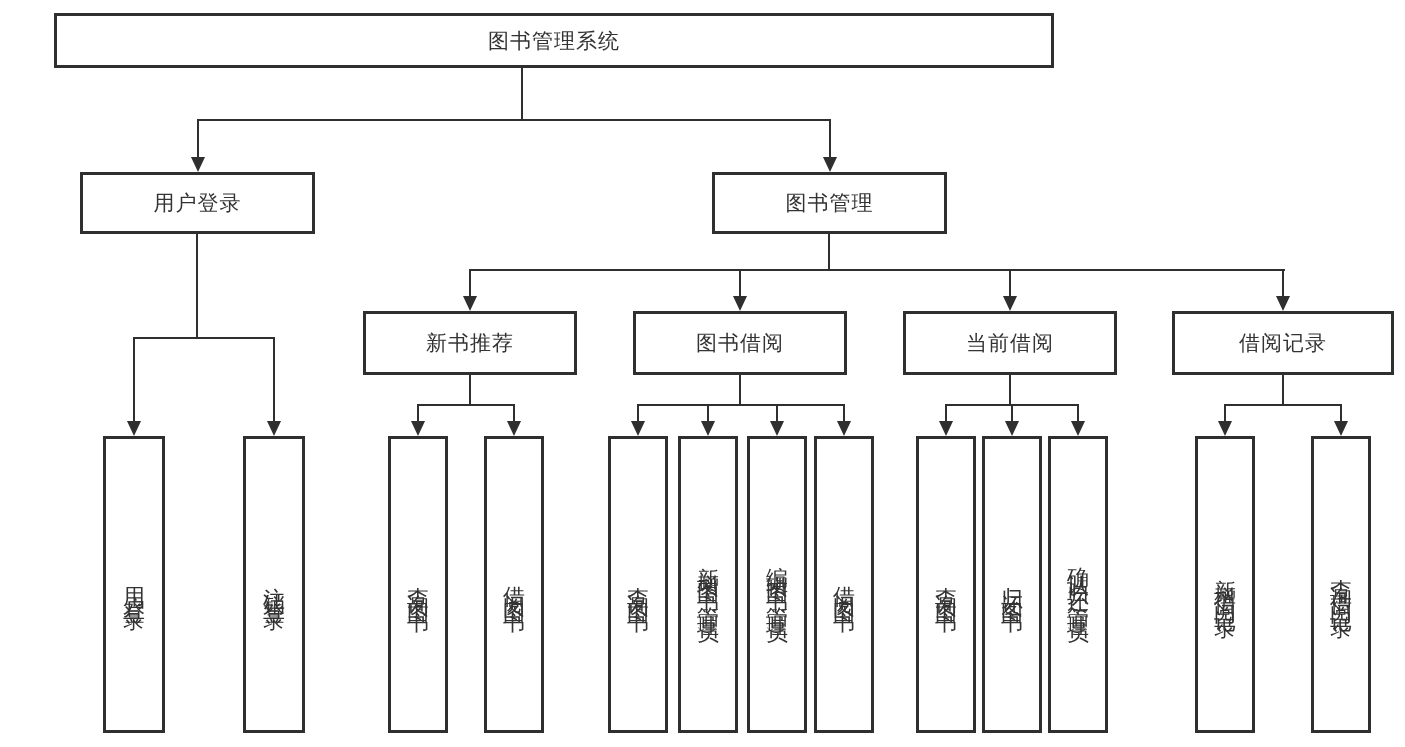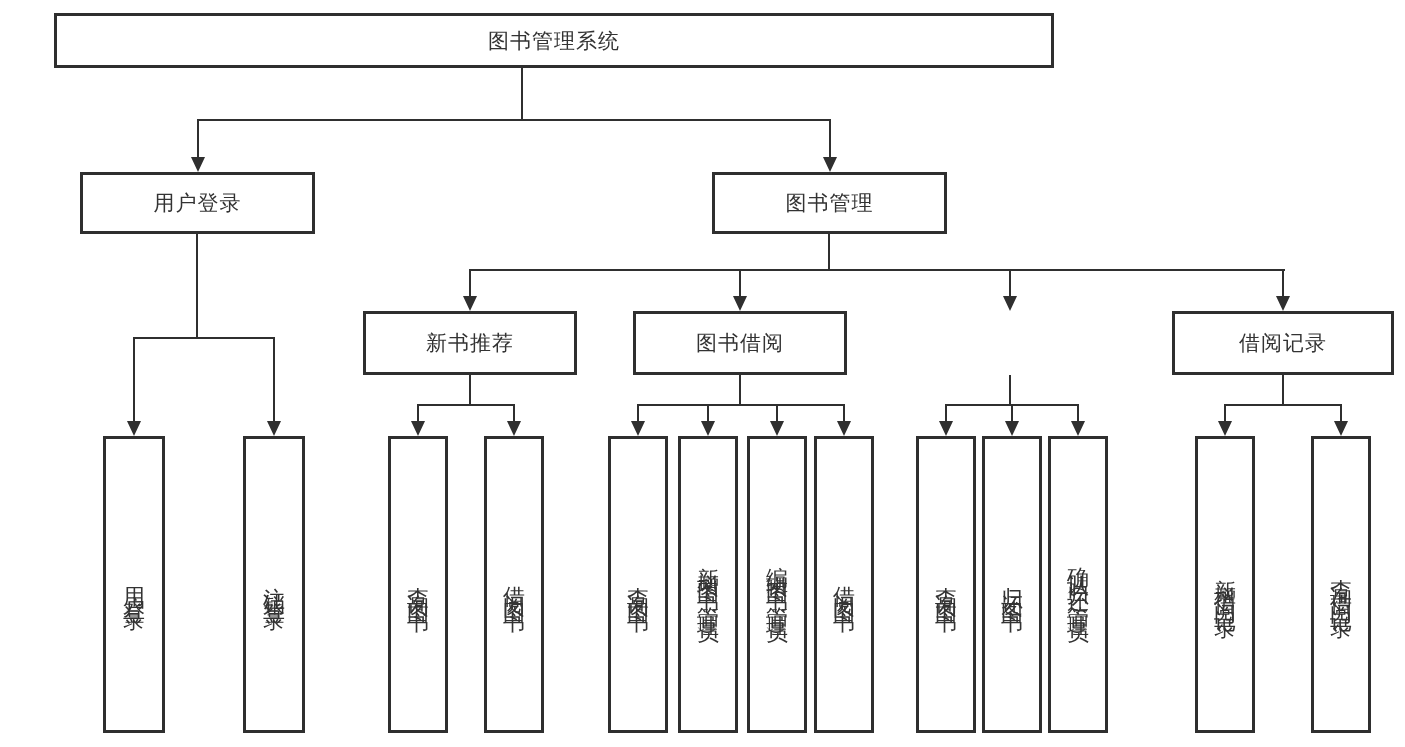--- a/index.html
+++ b/index.html
@@ -67,20 +67,23 @@
   </div>
 
   <div class="box" style="left:363px;top:311px;width:214px;height:64px;">
     <span>新书推荐</span>
   </div>
 
   <div class="box" style="left:633px;top:311px;width:214px;height:64px;">
     <span>图书借阅</span>
   </div>
 
+  <div class="box" style="left:903px;top:311px;width:214px;height:64px;">
+    <span>当前借阅</span>
+  </div>
 
   <div class="box" style="left:1172px;top:311px;width:222px;height:64px;">
     <span>借阅记录</span>
   </div>
 
   <div class="vbox" style="left:103px;top:436px;width:62px;height:297px;">
     <span>用户登录</span>
   </div>
   <div class="vbox" style="left:243px;top:436px;width:62px;height:297px;">
     <span>注销登录</span>

